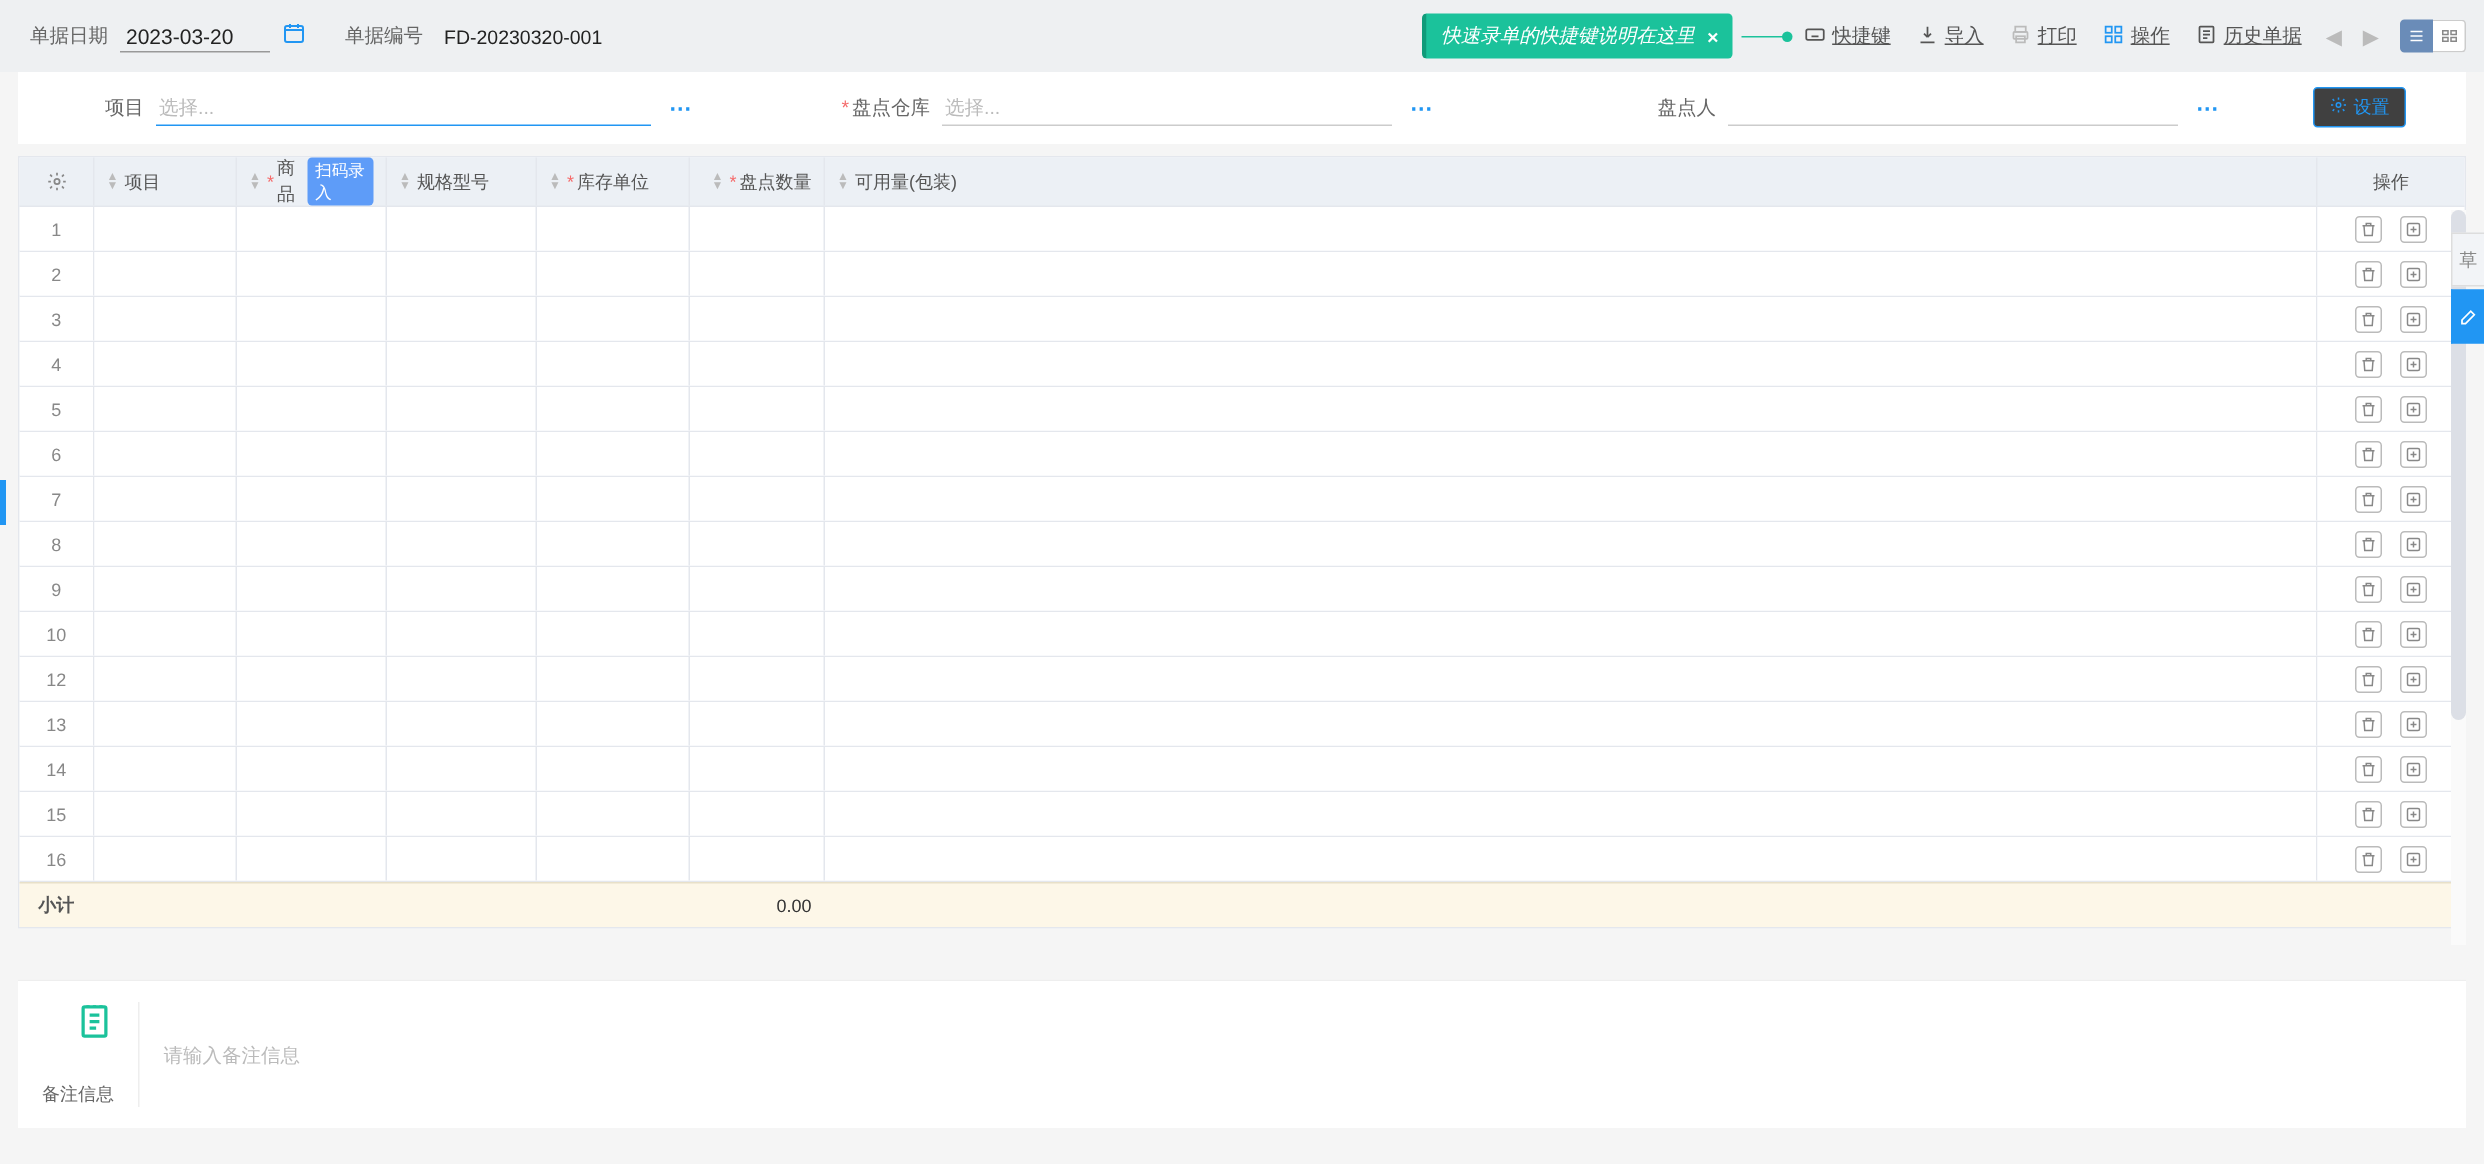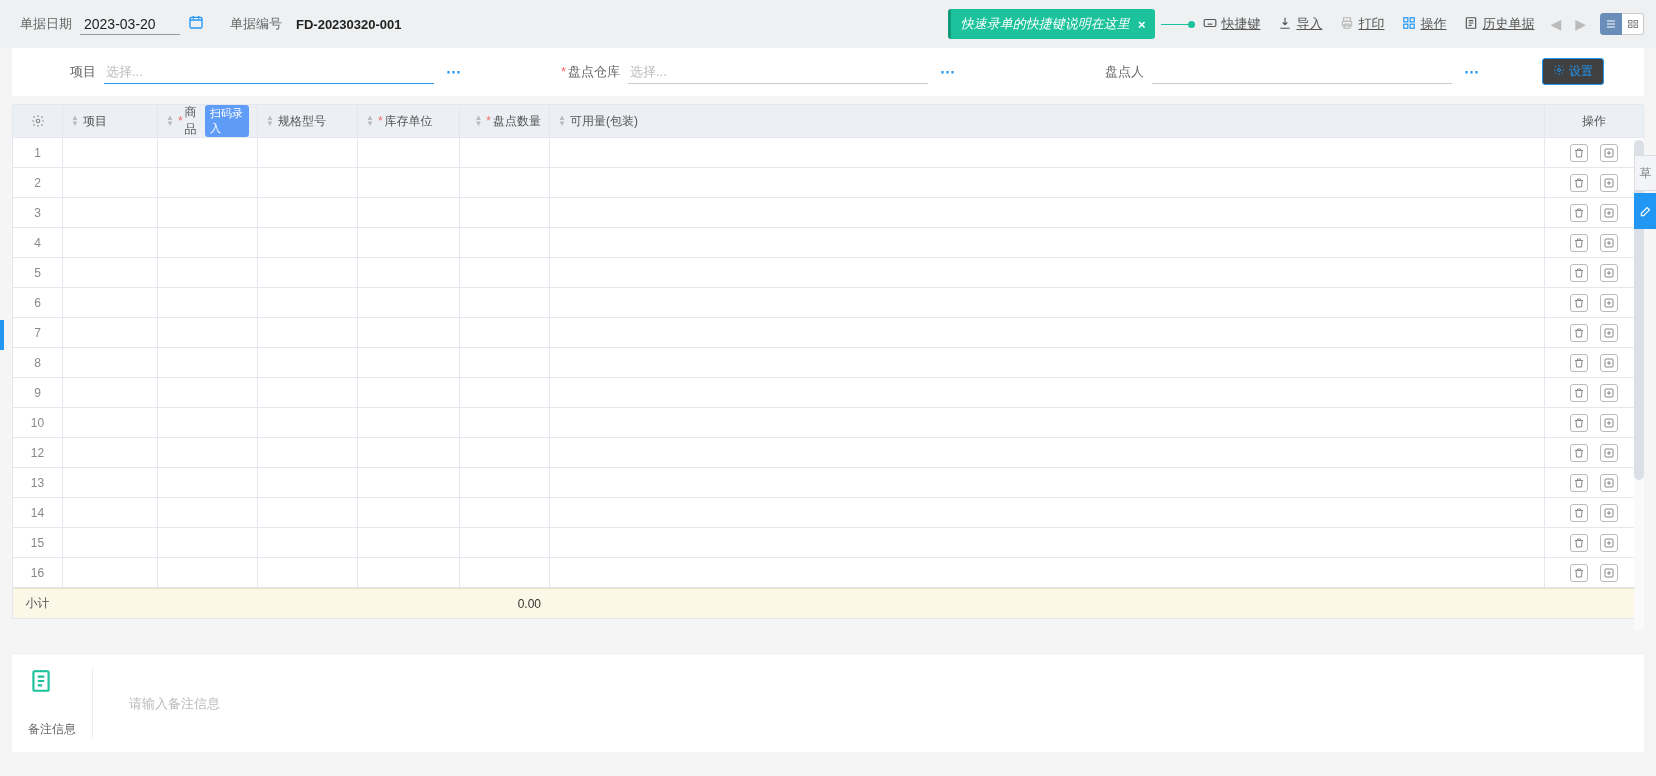--- a/index.html
+++ b/index.html
@@ -49,21 +49,20 @@
     }
     .doc-number-label {
       margin-left: 18px;
       color: #666;
       font-size: 13px;
     }
     .doc-number-value {
       color: #222;
       font-size: 13px;
       margin-left: 6px;
-      font-weight: bold;
     }
 
     .header-right {
       position: absolute;
       right: 12px;
       top: 0;
       height: 48px;
       display: flex;
       align-items: center;
       gap: 6px;
@@ -286,40 +285,40 @@
       justify-content: center;
     }
 
     .table-foot {
       display: flex;
       height: 30px;
       background: #fdf7e8;
       border-top: 1px solid #e8e0c8;
     }
     .tf { background: transparent; border-right-color: transparent;}
-    .tf.col-gear { justify-content: center; font-weight: 400; color: #555;}
+    .tf.col-gear { justify-content: center; font-weight: 700; color: #555;}
 
     
     .remarks-area {
       position: absolute;
       bottom: 24px;
       left: 12px;
       right: 12px;
       background: #fff;
       display: flex;
       align-items: center;
       padding: 14px 16px;
       border-top: 1px solid #eee;
     }
     .remarks-label-block {
       display: flex;
       flex-direction: column;
-      align-items: flex-start;
+      align-items: flex-end;
       gap: 20px;
-      margin-right: 36px;
+      margin-right: 16px;
       padding-right: 16px;
       border-right: 1px solid #eee;
     }
     .remarks-icon {
       color: #1bc29b;
       font-size: 26px;
     }
     .remarks-label {
       font-size: 12px;
       color: #666;

